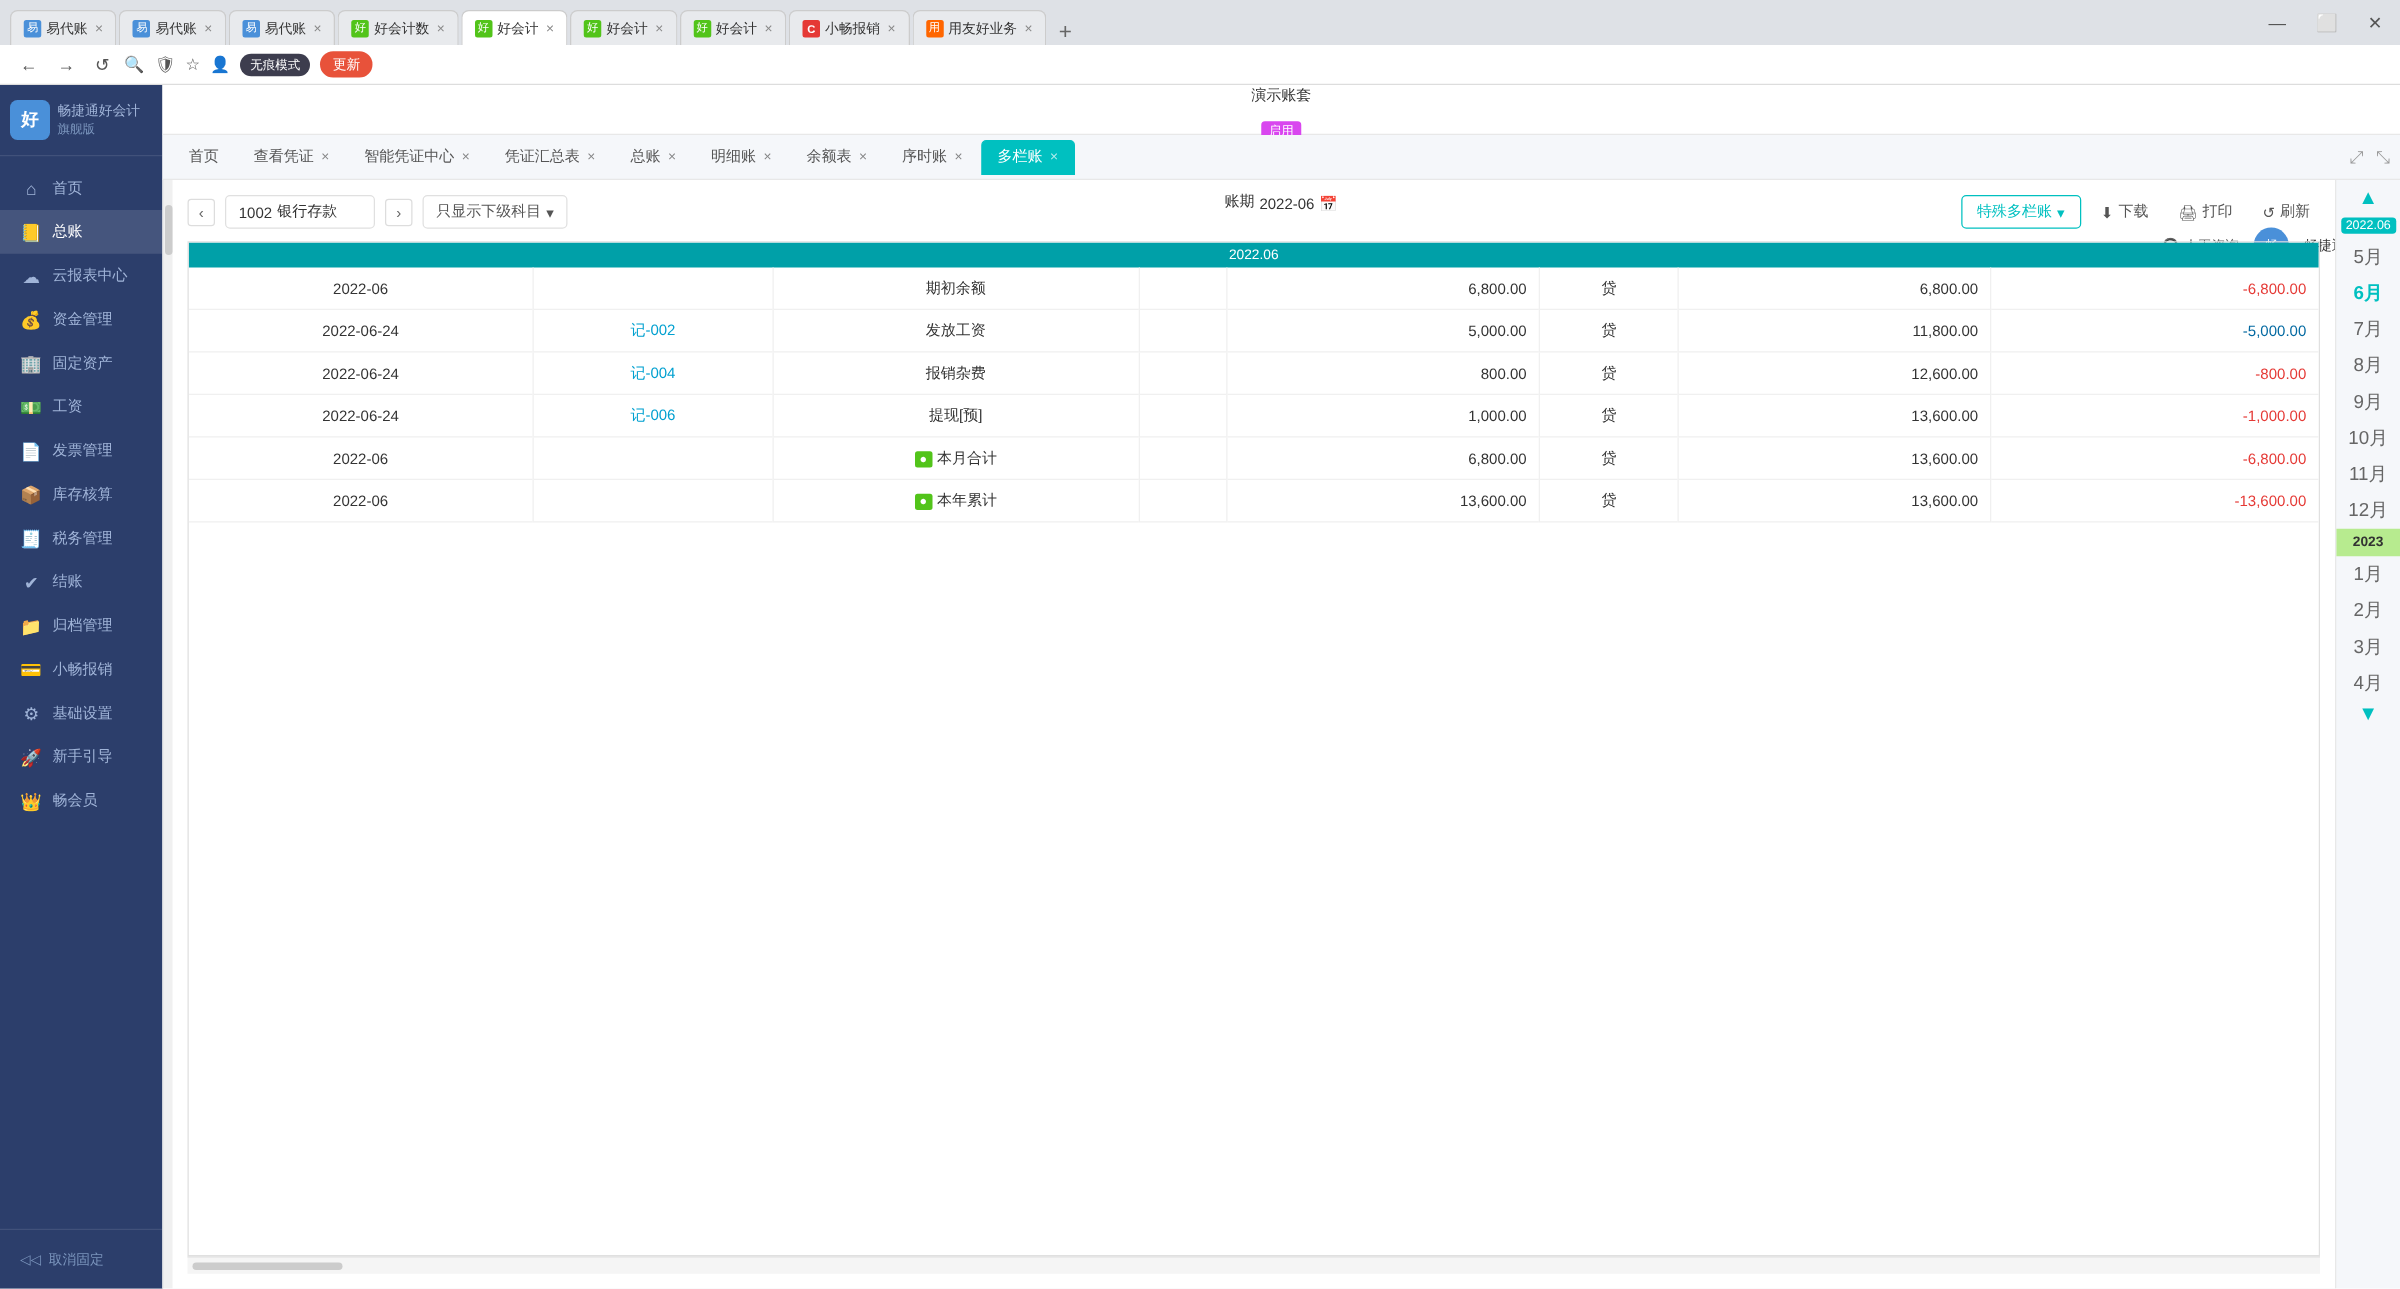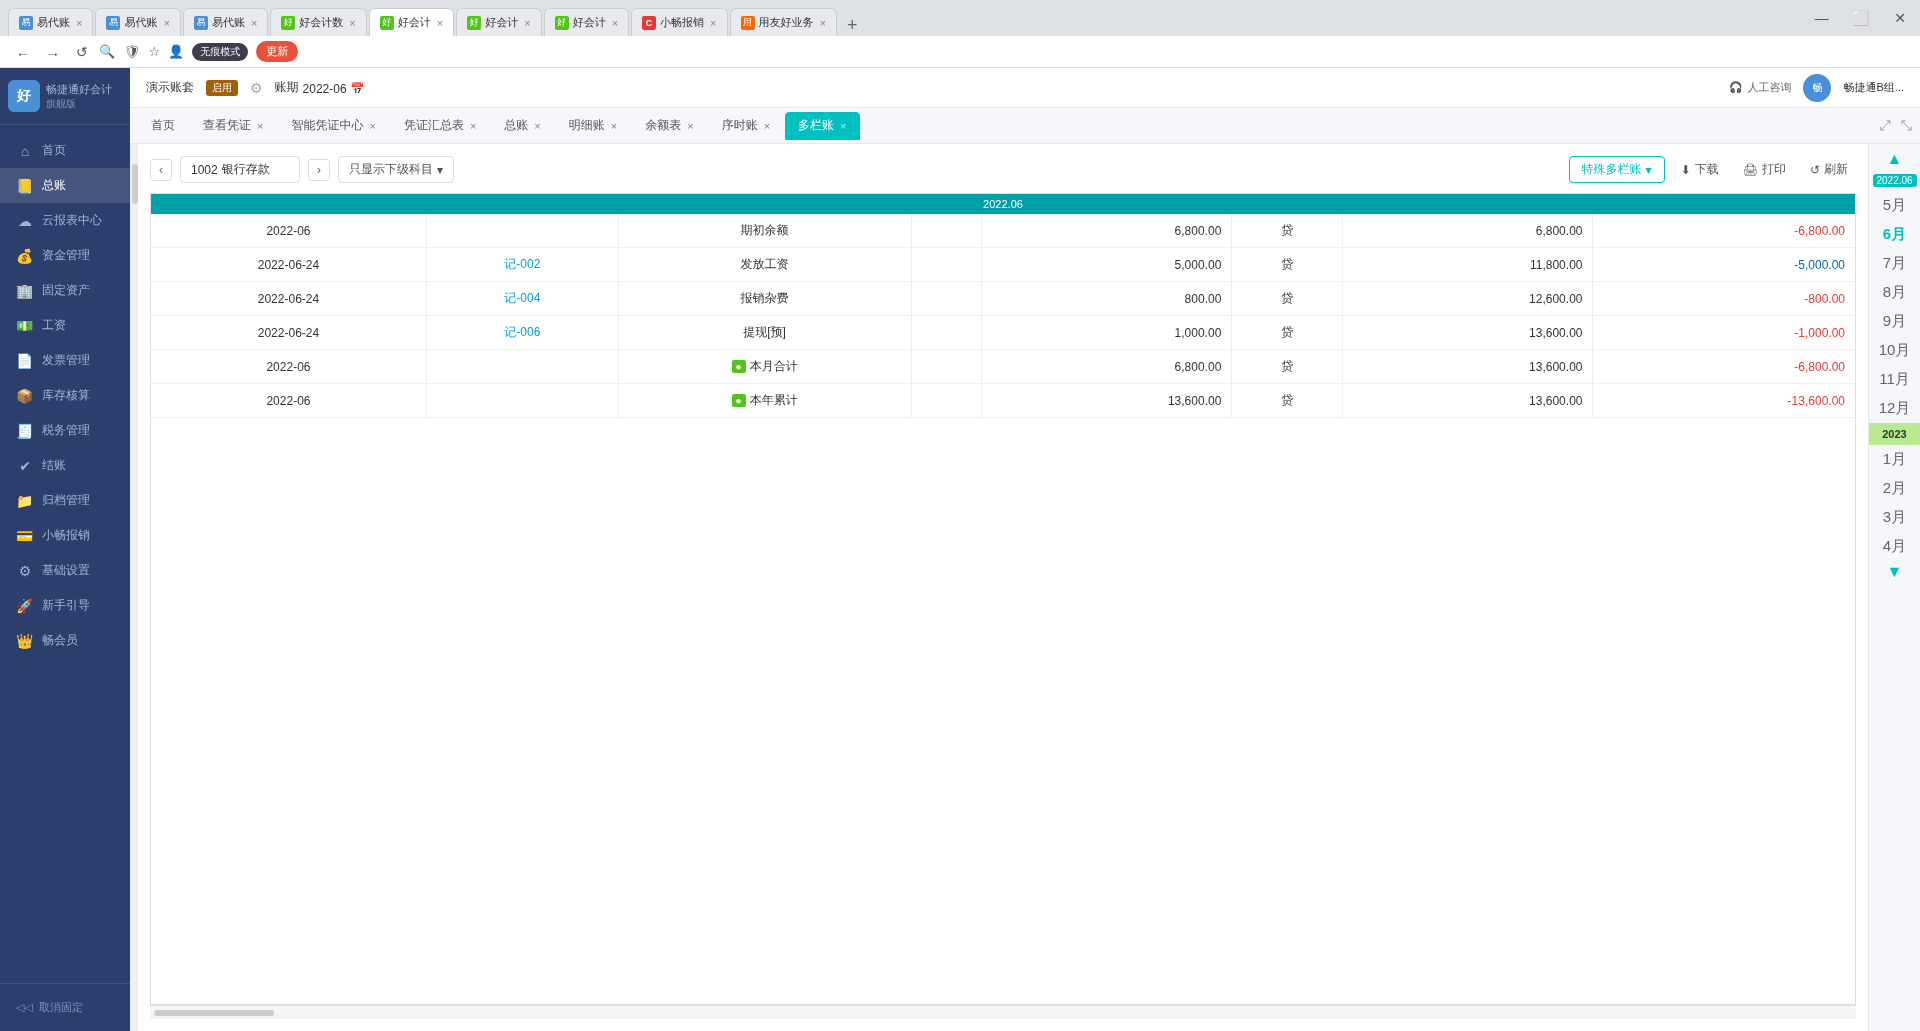--- a/index.html
+++ b/index.html
@@ -37,23 +37,23 @@
     .sidebar-item { display: flex; align-items: center; gap: 8px; padding: 9px 16px; cursor: pointer; color: #a0b4d8; font-size: 12px; transition: background 0.15s; }
     .sidebar-item.active { background: rgba(255,255,255,0.12); color: #fff; }
     .sidebar-item .s-icon { font-size: 14px; width: 18px; text-align: center; }
     .sidebar-bottom { padding: 8px 0; border-top: 1px solid rgba(255,255,255,0.1); }
     .sidebar-pin { display: flex; align-items: center; gap: 6px; padding: 8px 16px; color: #7a94bc; font-size: 11px; cursor: pointer; }
 
     
     .main-content { flex: 1; display: flex; flex-direction: column; background: #fff; overflow: hidden; position: relative; }
 
     
-    .top-bar { height: 40px; background: #fff; border-bottom: 1px solid #e8e8e8; display: flex; align-items: center; padding: 0 16px; gap: 12px; }
+    .top-bar { height: 40px; background: #fff; border-bottom: 1px solid #e8e8e8; display: flex; align-items: center; padding: 0 16px; gap: 12px; flex-direction: column; }
     .account-name { font-size: 12px; color: #333; }
-    .account-tag { background: #a16207; color: #fff; font-size: 10px; padding: 1px 6px; border-radius: 3px; cursor: pointer; }
+    .account-tag { background: #d946ef; color: #fff; font-size: 10px; padding: 1px 6px; border-radius: 3px; cursor: pointer; }
     .account-period { font-size: 12px; color: #333; display: flex; align-items: flex-end; gap: 4px; }
     .top-bar-right { margin-left: auto; display: flex; align-items: center; gap: 12px; }
     .consult-btn { color: #666; font-size: 11px; cursor: pointer; display: flex; align-items: center; gap: 4px; }
     .user-avatar { width: 28px; height: 28px; background: #4a90d9; border-radius: 50%; display: flex; align-items: center; justify-content: center; color: #fff; font-size: 10px; }
     .user-name { font-size: 11px; color: #333; }
 
     
     .page-tabs { height: 36px; background: #f5f7fa; border-bottom: 1px solid #e8e8e8; display: flex; align-items: center; padding: 0 8px; gap: 2px; overflow-x: auto; }
     .page-tabs::-webkit-scrollbar { height: 0; }
     .page-tab { display: flex; align-items: center; height: 28px; padding: 0 12px; font-size: 12px; color: #555; cursor: pointer; white-space: nowrap; border-radius: 4px 4px 0 0; border: 1px solid transparent; }

